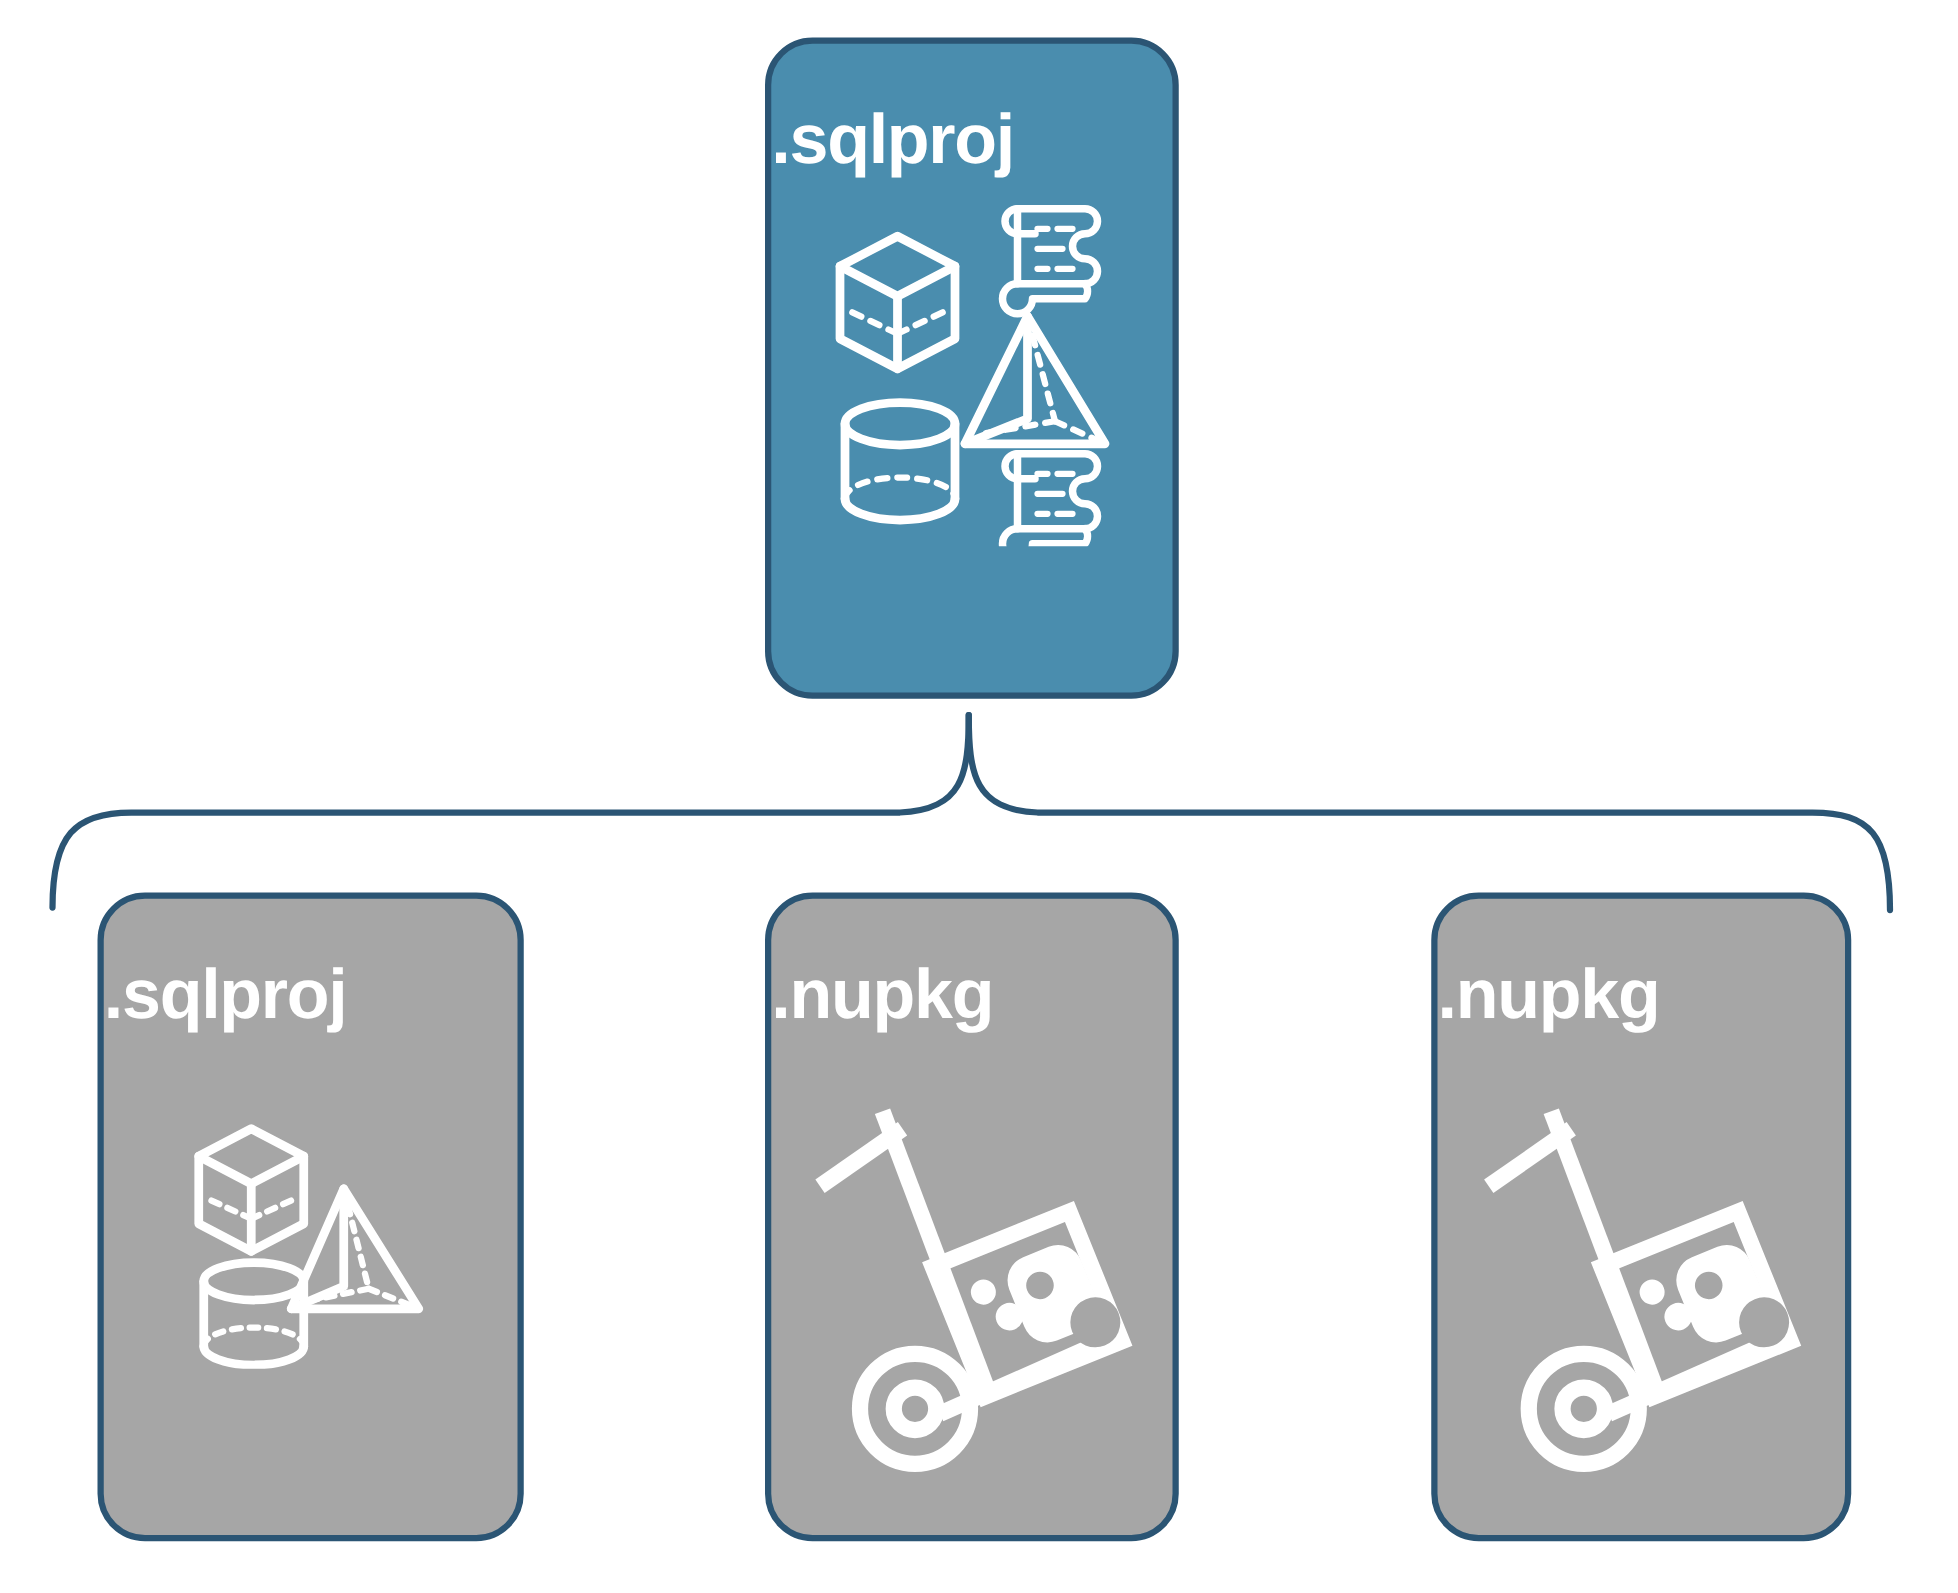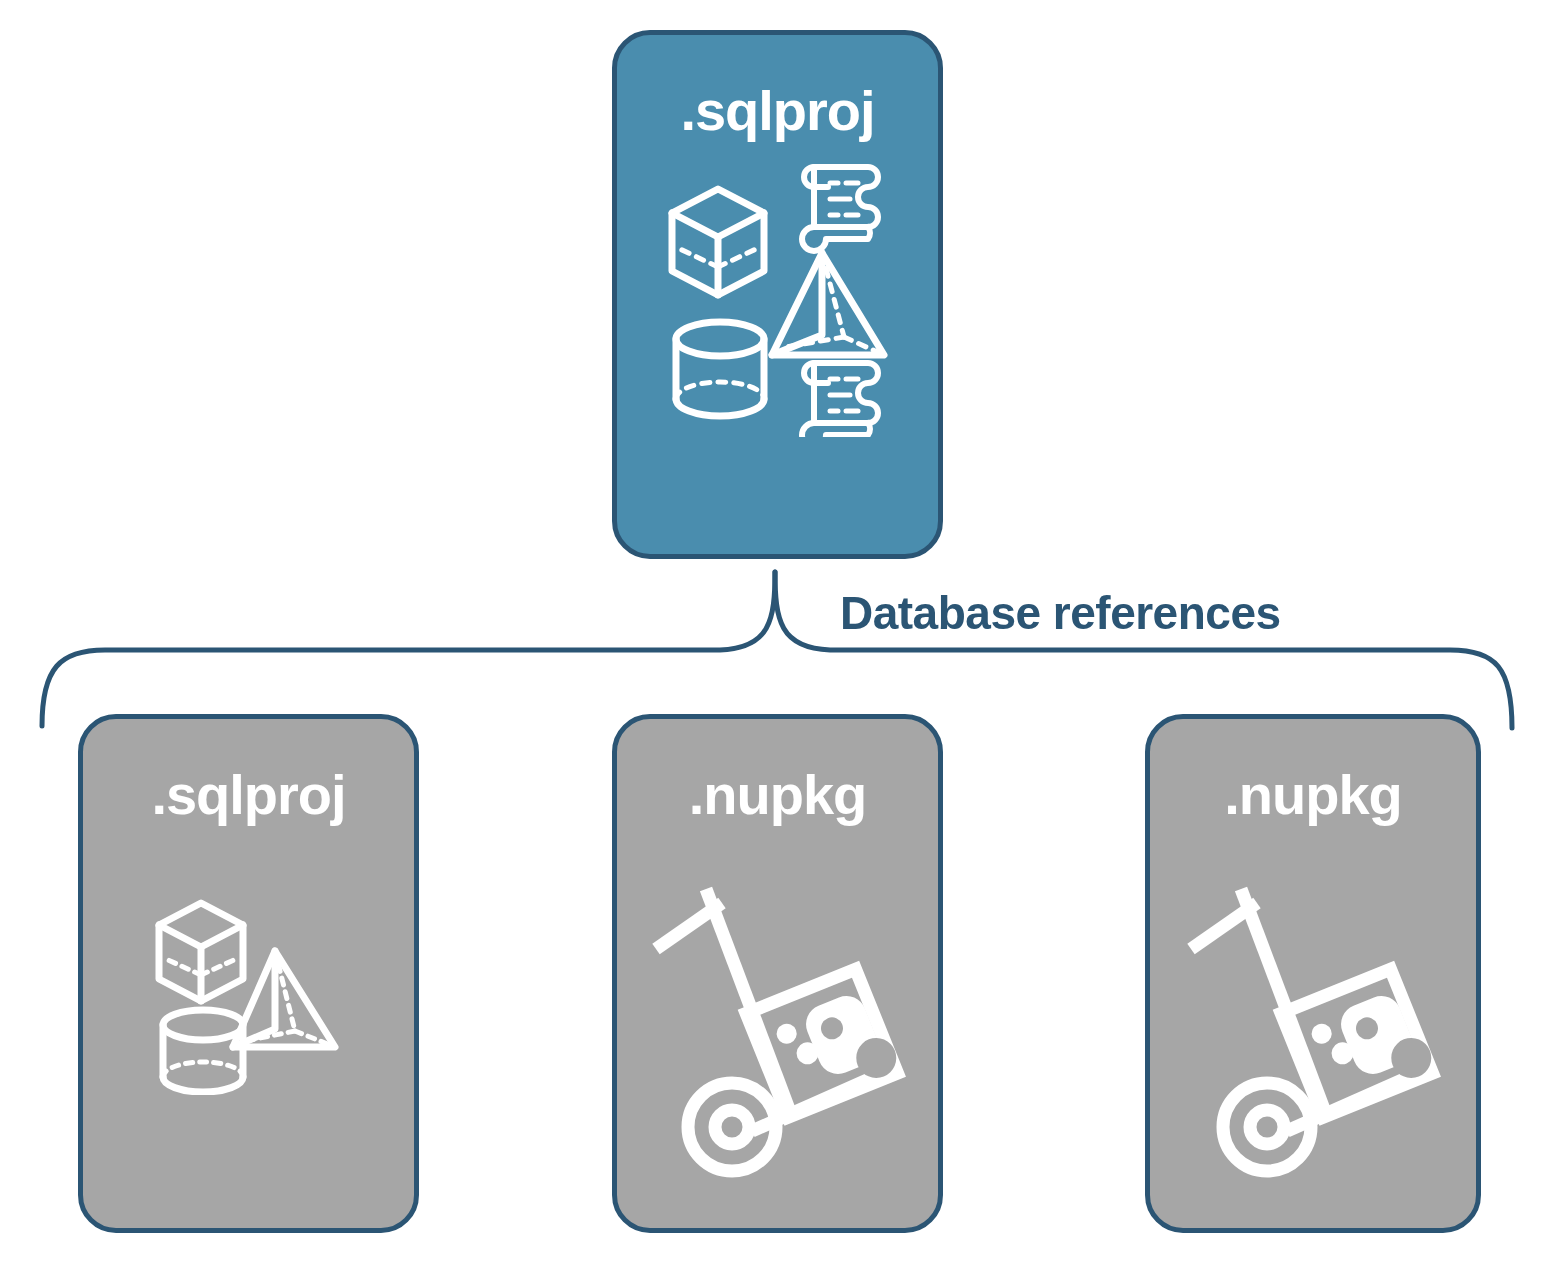--- a/index.html
+++ b/index.html
@@ -19,21 +19,21 @@
   }
 
   
   .node {
     position: absolute;
     box-sizing: border-box;
     border: 5px solid #2B5574;
     border-radius: 38px;
     display: flex;
     flex-direction: column;
-    align-items: center;
+    align-items: flex-start;
   }
   .node.primary {
     background: #4A8DAE;
   }
   .node.secondary {
     background: #A6A6A6;
   }
   .node-title {
     color: #ffffff;
     font-weight: bold;
@@ -160,21 +160,20 @@
     <path d="M775 572
              C 775 620, 770 648, 720 650
              L 105 650
              C 60 650, 42 668, 42 726" fill="none" stroke="#2B5574" stroke-width="5" stroke-linecap="round"></path>
     <path d="M775 572
              C 775 620, 780 648, 830 650
              L 1450 650
              C 1496 650, 1512 668, 1512 728" fill="none" stroke="#2B5574" stroke-width="5" stroke-linecap="round"></path>
   </svg>
 
-  <div id="brace-label">Database references</div>
 
   <div class="node secondary" id="box-sqlproj">
     <div class="node-title">.sqlproj</div>
     <div class="node-art">
       <svg class="art-shapes" viewBox="0 0 200 210" fill="none" stroke="#ffffff" stroke-width="7" stroke-linecap="round" stroke-linejoin="round">
 
         <g>
           <path d="M10 40 L52 18 L94 40 L94 94 L52 116 L10 94 Z"></path>
           <path d="M10 40 L52 62 L94 40"></path>
           <path d="M52 62 L52 116"></path>

